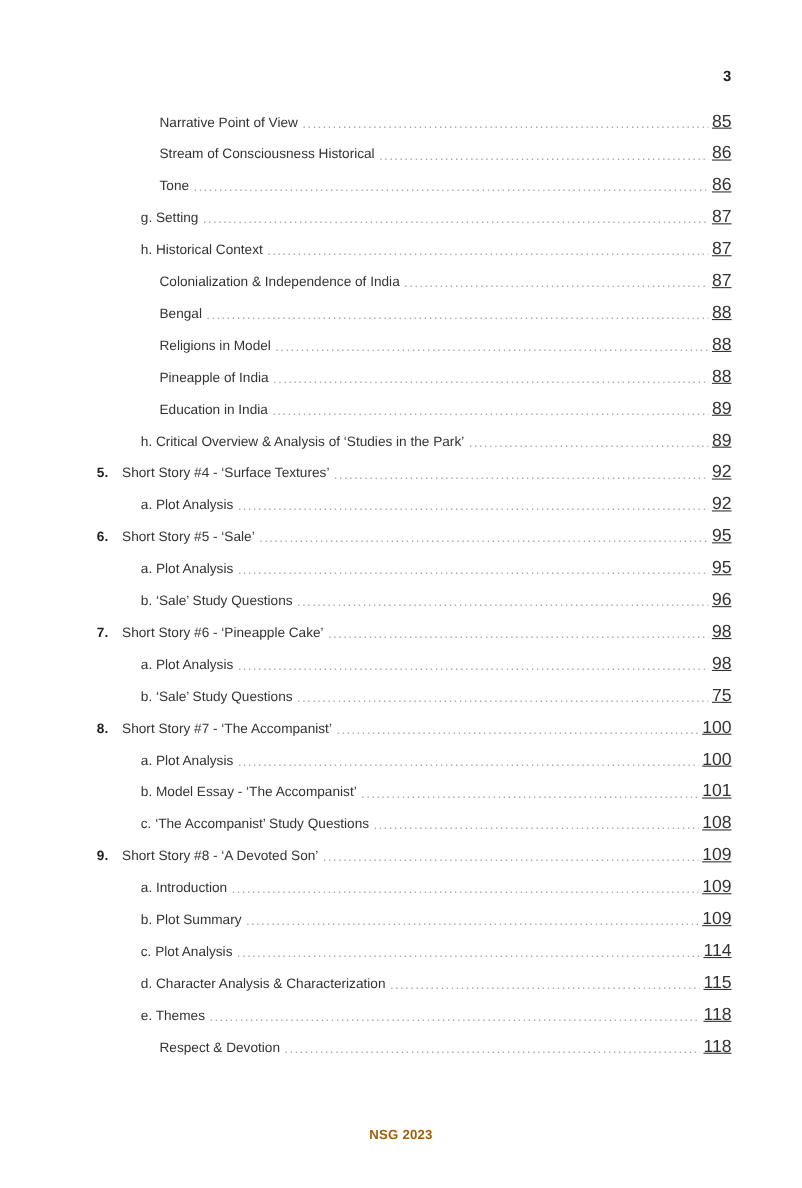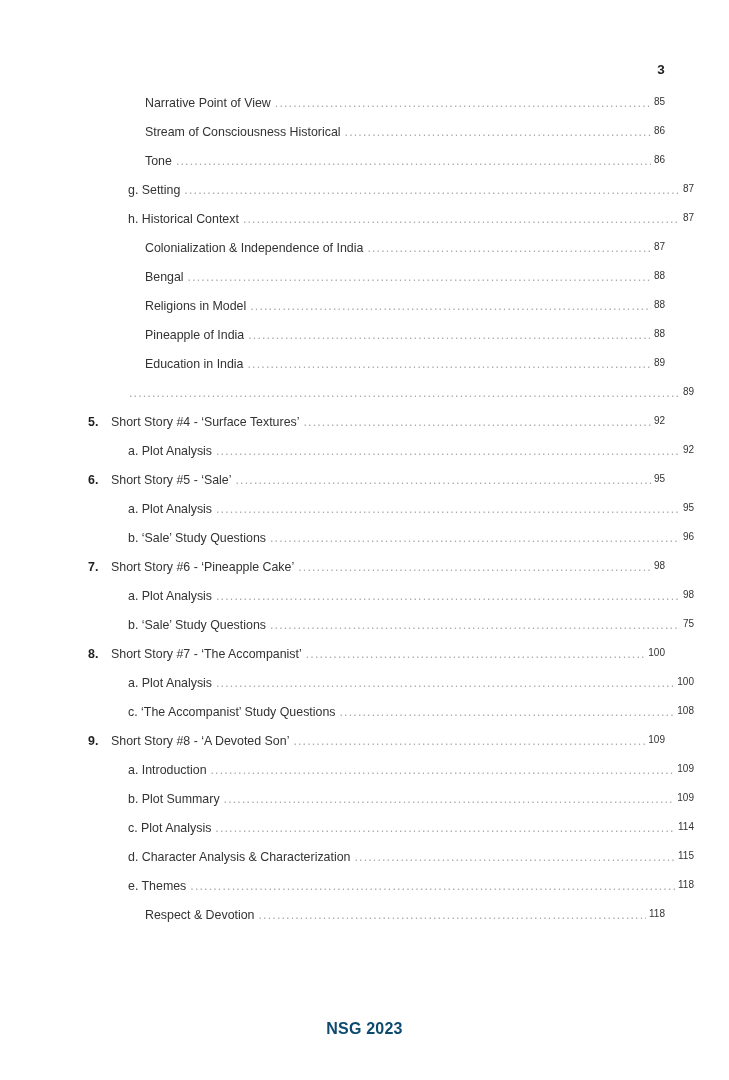--- a/index.html
+++ b/index.html
@@ -34,21 +34,21 @@
   }
   
   .toc {
     position: absolute;
     top: 96px;
     left: 0;
     right: 0;
   }
   .toc-entry {
     display: flex;
-    align-items: flex-start;
+    align-items: center;
     height: 29px;
     font-size: 12.4px;
     color: #333333;
     white-space: nowrap;
   }
   .num {
     width: 23px;
     flex: 0 0 23px;
     text-align: left;
     font-weight: bold;
@@ -74,37 +74,38 @@
     font-size: 12.4px;
     letter-spacing: 1.15px;
     color: #a8a8a8;
     white-space: nowrap;
   }
   .pageno {
     flex: 0 0 auto;
     text-align: right;
     padding-left: 2px;
     color: #333333;
-    font-size: 10px;
+    font-size: 16px;
+    text-decoration: underline;
   }
   
   .lvl-1 { padding-left: 88px; padding-right: 64px; }
-  .lvl-2 { padding-left: 128px; padding-right: 35px; }
+  .lvl-2 { padding-left: 128px; padding-right: 64px; }
   .lvl-3 { padding-left: 145px; padding-right: 64px; }
   
   
   .page-footer {
     position: absolute;
     bottom: 42px;
     left: 0;
     right: 0;
     text-align: center;
-    font-size: 16px;
+    font-size: 12px;
     font-weight: bold;
-    color: #0c4a6e;
+    color: #a16207;
     letter-spacing: 0.2px;
   }
 </style>
 </head>
 <body>
 
 <div class="page">
 
   <div class="page-header">3</div>
 
@@ -153,20 +154,21 @@
         <span class="title">Pineapple of India</span>
         <span class="leader"></span>
         <span class="pageno">88</span>
       </div>
       <div class="toc-entry lvl-3">
         <span class="title">Education in India</span>
         <span class="leader"></span>
         <span class="pageno">89</span>
       </div>
       <div class="toc-entry lvl-2">
+        <span class="title">h. Critical Overview &amp; Analysis of ‘Studies in the Park’</span>
         <span class="leader"></span>
         <span class="pageno">89</span>
       </div>
       <div class="toc-entry lvl-1">
         <span class="num">5.</span>
         <span class="title">Short Story #4 - ‘Surface Textures’</span>
         <span class="leader"></span>
         <span class="pageno">92</span>
       </div>
       <div class="toc-entry lvl-2">
@@ -211,20 +213,25 @@
         <span class="title">Short Story #7 - ‘The Accompanist’</span>
         <span class="leader"></span>
         <span class="pageno">100</span>
       </div>
       <div class="toc-entry lvl-2">
         <span class="title">a. Plot Analysis</span>
         <span class="leader"></span>
         <span class="pageno">100</span>
       </div>
       <div class="toc-entry lvl-2">
+        <span class="title">b. Model Essay - ‘The Accompanist’</span>
+        <span class="leader"></span>
+        <span class="pageno">101</span>
+      </div>
+      <div class="toc-entry lvl-2">
         <span class="title">c. ‘The Accompanist’ Study Questions</span>
         <span class="leader"></span>
         <span class="pageno">108</span>
       </div>
       <div class="toc-entry lvl-1">
         <span class="num">9.</span>
         <span class="title">Short Story #8 - ‘A Devoted Son’</span>
         <span class="leader"></span>
         <span class="pageno">109</span>
       </div>

